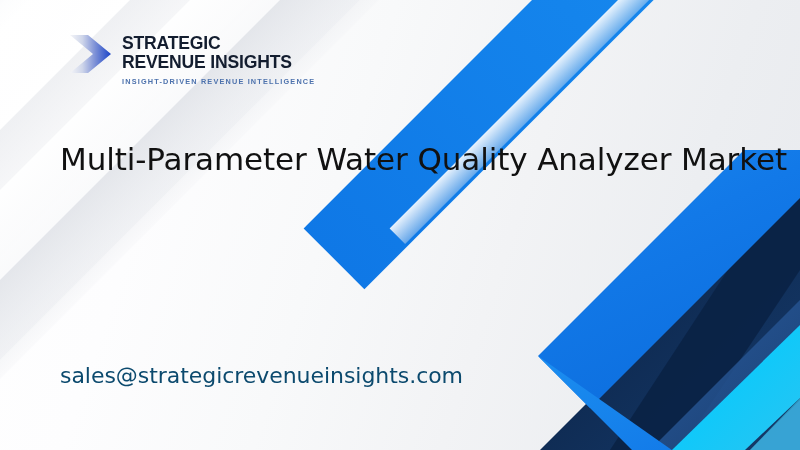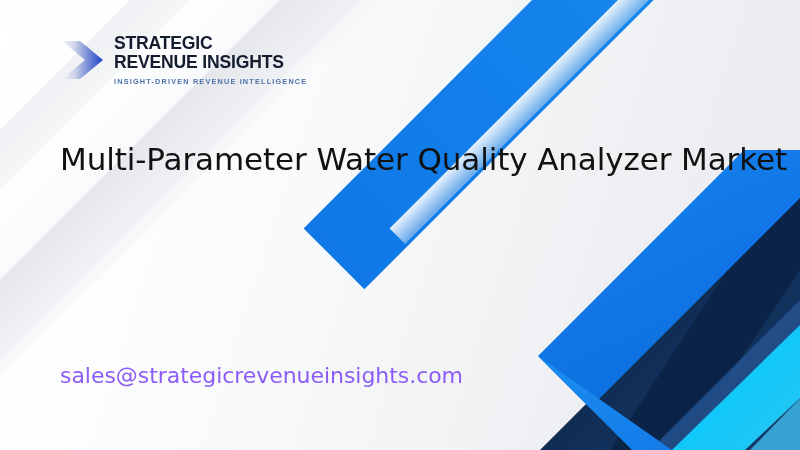--- a/index.html
+++ b/index.html
@@ -98,23 +98,22 @@
   .artwork {
     position: absolute;
     right: 0; bottom: 0;
     width: 300px; height: 300px;
   }
   .artwork svg { display: block; width: 100%; height: 100%; }
 
   
   .logo {
     position: absolute;
-    left: 60px; top: 33px;
+    left: 68px; top: 33px;
     display: flex;
-    align-items: center;
     gap: 9px;
   }
   .logo-mark { width: 45px; height: 42px; flex: 0 0 auto; }
   .logo-mark svg { display: block; width: 100%; height: 100%; }
 
   .logo-text { display: flex; flex-direction: column; }
   .logo-line {
     font-family: "Liberation Sans", sans-serif;
     font-weight: 700;
     font-size: 18.5px;
@@ -151,21 +150,21 @@
 
   
   .contact-email {
     position: absolute;
     left: 60px; top: 361px;
     font-family: "DejaVu Sans", sans-serif;
     font-weight: 400;
     font-size: 22px;
     line-height: 30px;
     letter-spacing: -0.05px;
-    color: #8b5cf6;
+    color: #0c4a6e;
     white-space: nowrap;
   }
 </style>
 </head>
 <body>
 
 <div id="slide">
 
   <div class="bg-base"></div>
   <div class="bg-sheet sheet-e"></div>

